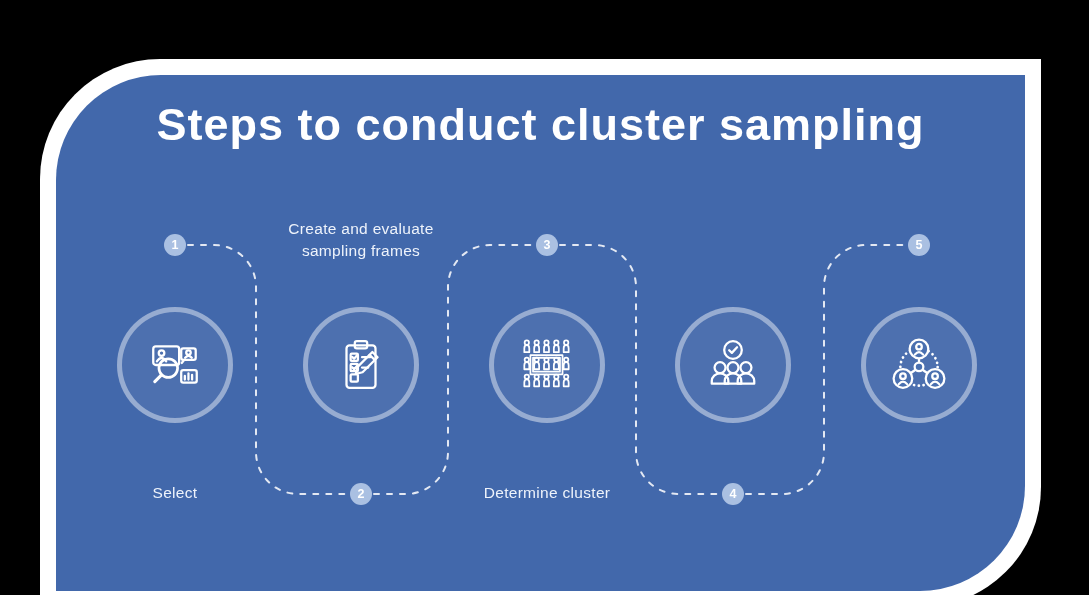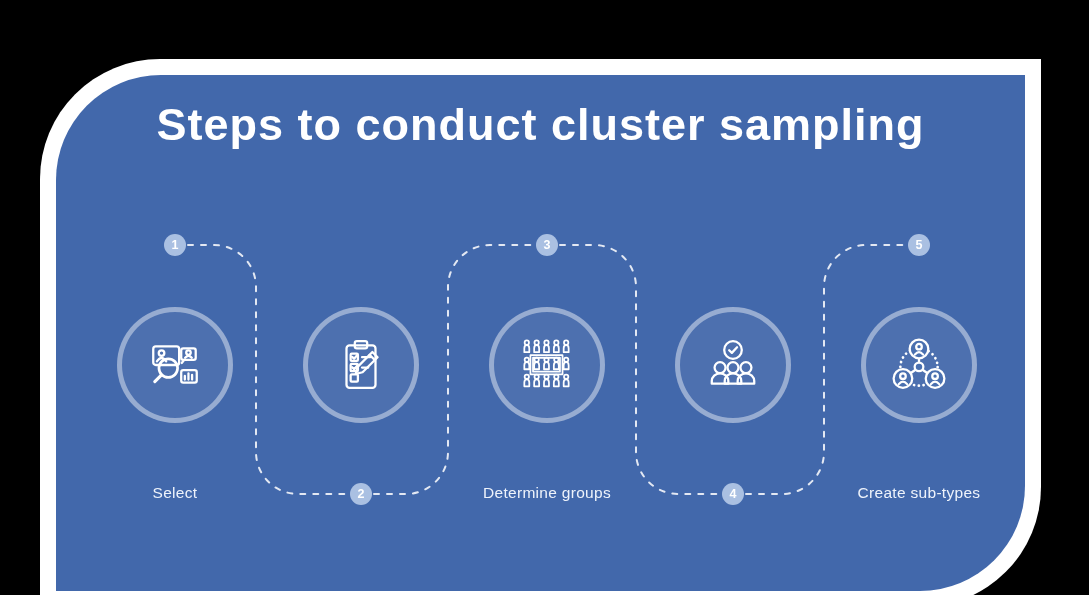--- a/index.html
+++ b/index.html
@@ -93,20 +93,21 @@
             <path d="M19.5 20.2 l1.8 1.8 3.2 -3.6"></path>
             <path d="M29 20.5 h8"></path>
             <rect x="18" y="27" width="7" height="7" rx="1"></rect>
             <path d="M19.5 30.2 l1.8 1.8 3.2 -3.6"></path>
             <path d="M29 30.5 h6"></path>
             <rect x="18" y="37" width="7" height="7" rx="1"></rect>
             <path d="M39 15.5 l5 5 L29.5 35 l-6.5 1.5 1.5 -6.5 Z"></path>
             <path d="M36.3 18.2 l5 5"></path>
           </svg>
         </div>
+        <div class="label l-top">Create and evaluate sampling frames</div>
       </div>
 
       <div class="step s3">
         <div class="badge b-top">3</div>
         <div class="circle">
           <svg class="icon" width="58" height="58" viewBox="0 0 56 56" fill="none" stroke="#ffffff" stroke-width="1.7" stroke-linecap="round" stroke-linejoin="round">
             <defs>
               <g id="pp">
                 <circle cx="0" cy="-4.6" r="2.1"></circle>
                 <path d="M-2.4 4.6 V1 a2.4 3.2 0 0 1 4.8 0 V4.6 Z"></path>
@@ -124,21 +125,21 @@
               <use href="#pp" transform="translate(46.5,27.5)"></use>
             <use href="#pp" transform="translate(8.5,44)"></use>
               <use href="#pp" transform="translate(18,44)"></use>
               <use href="#pp" transform="translate(27.5,44)"></use>
               <use href="#pp" transform="translate(37,44)"></use>
               <use href="#pp" transform="translate(46.5,44)"></use>
             <rect x="12" y="18.5" width="31" height="18.5"></rect>
             <rect x="14.5" y="21" width="26" height="13.5"></rect>
           </svg>
         </div>
-        <div class="label l-bottom">Determine groups</div>
+        <div class="label l-bottom">Determine cluster</div>
       </div>
 
       <div class="step s4">
         <div class="badge b-bottom">4</div>
         <div class="circle">
           <svg class="icon" width="58" height="58" viewBox="0 0 56 56" fill="none" stroke="#ffffff" stroke-width="2.2" stroke-linecap="round" stroke-linejoin="round">
             <circle cx="28" cy="13.5" r="8.5"></circle>
             <path d="M24.3 13.7 l2.6 2.6 5 -5.4"></path>
             <circle cx="15.5" cy="30.5" r="5.3"></circle>
             <path d="M7.5 46 v-2.5 a8 7.5 0 0 1 16 0 V46 Z"></path>
@@ -161,18 +162,17 @@
             <circle cx="28" cy="10.3" r="2.7"></circle>
             <path d="M24 18 q4 -5 8 0"></path>
             <circle cx="12.5" cy="41" r="9" fill="#4a70b0"></circle>
             <circle cx="12.5" cy="38.8" r="2.7"></circle>
             <path d="M8.5 46.5 q4 -5 8 0"></path>
             <circle cx="43.5" cy="41" r="9" fill="#4a70b0"></circle>
             <circle cx="43.5" cy="38.8" r="2.7"></circle>
             <path d="M39.5 46.5 q4 -5 8 0"></path>
           </svg>
         </div>
-        <div class="label l-bottom">Create sub-types</div>
       </div>
 
     </div>
   </div>
 </div>
 
 </body></html>

